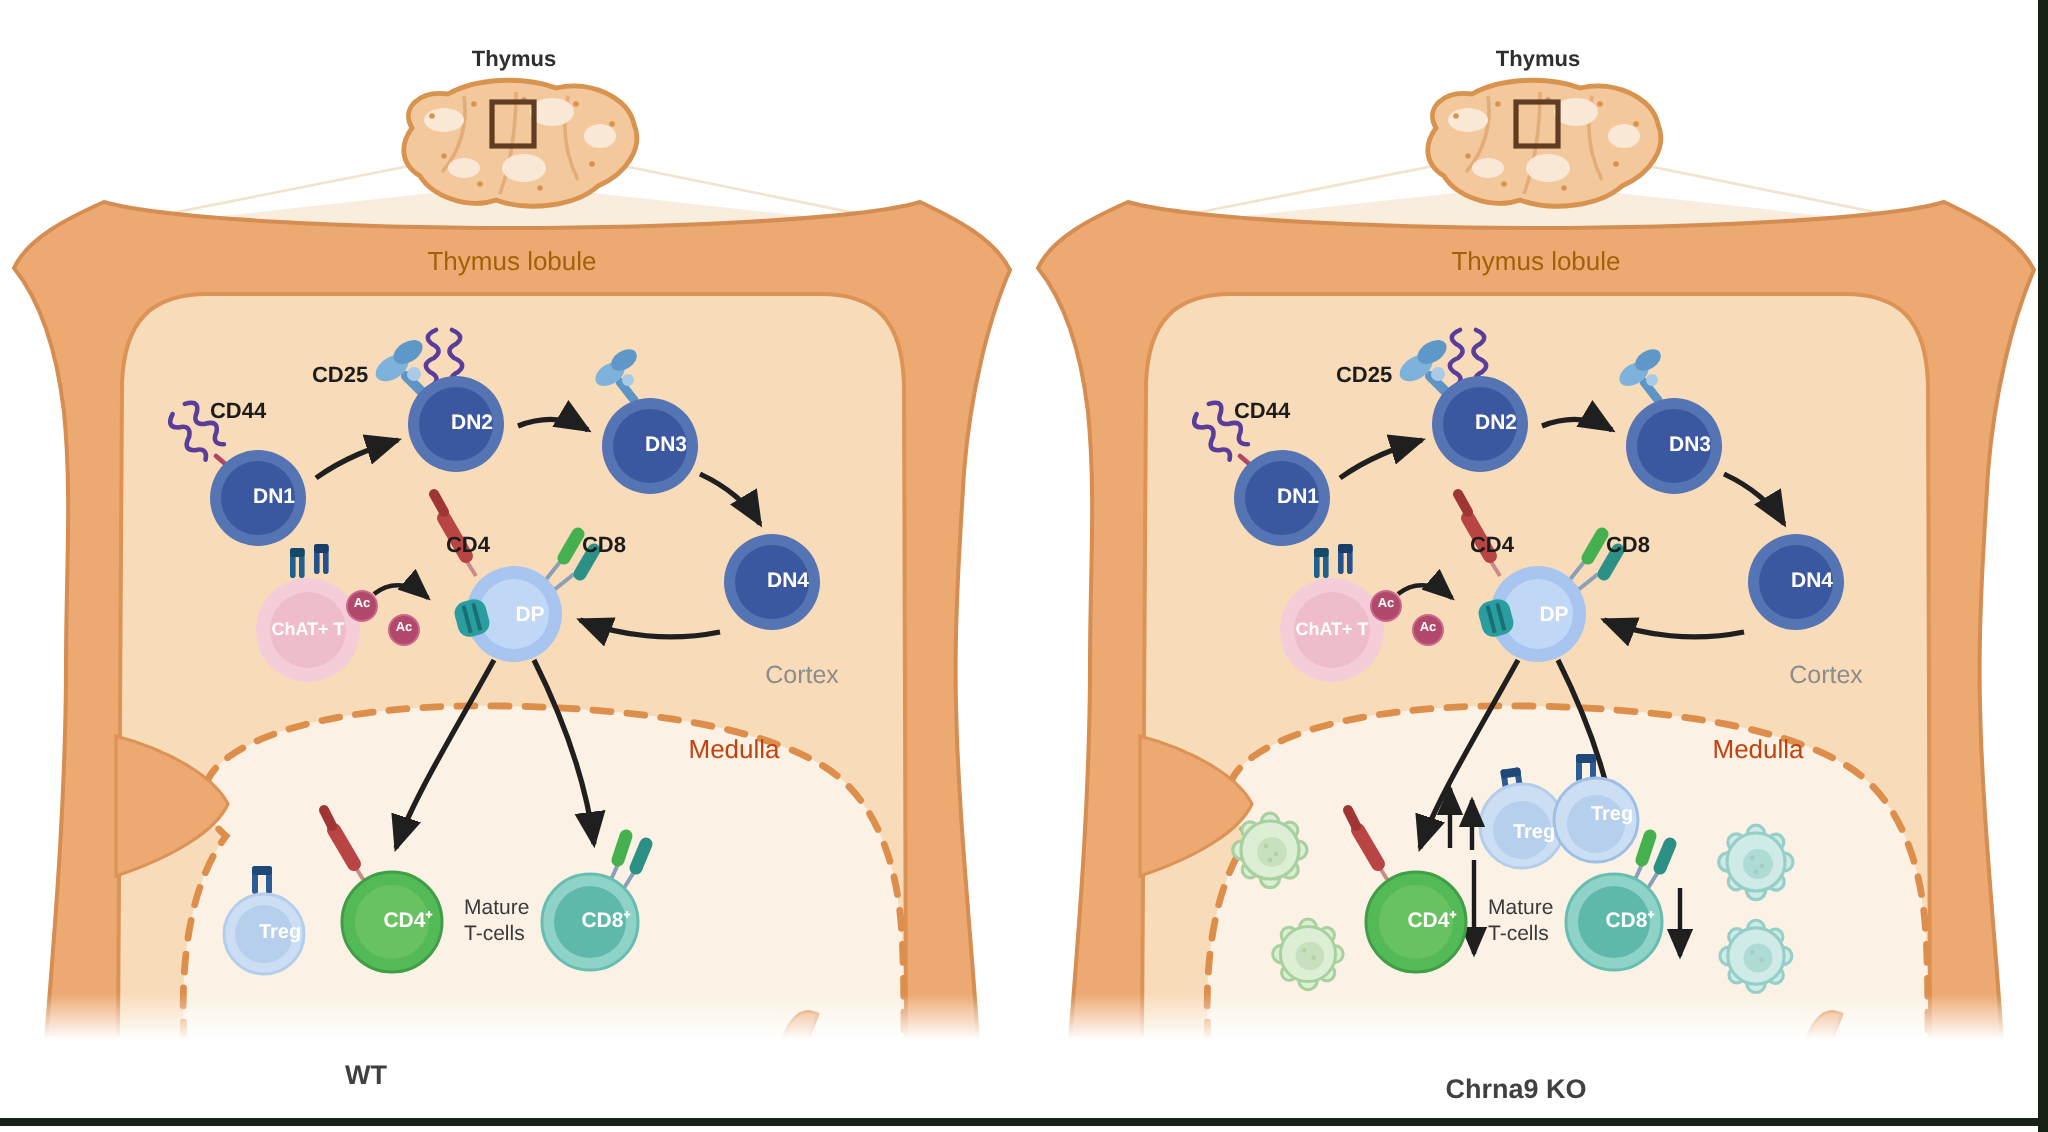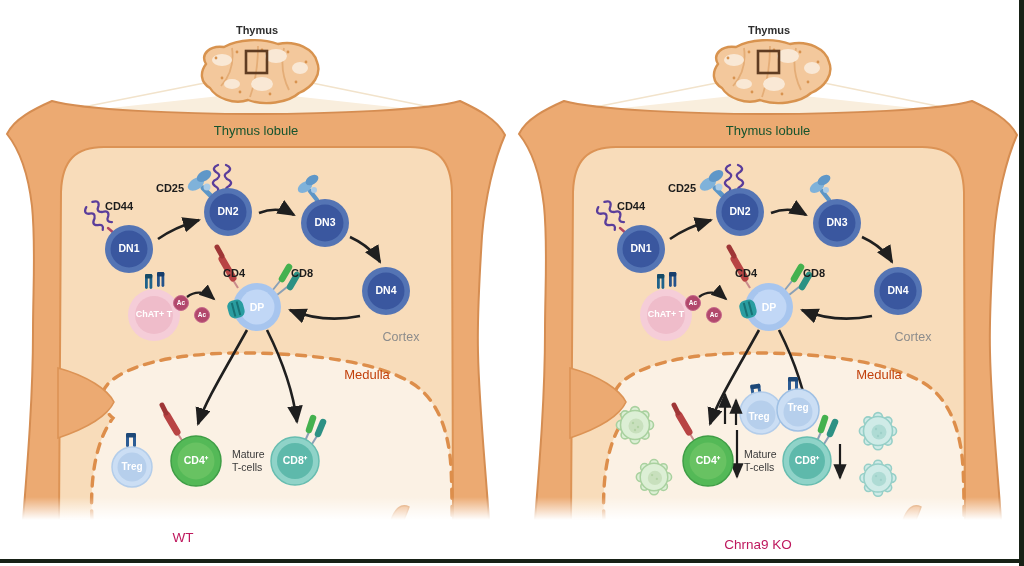--- a/index.html
+++ b/index.html
@@ -6,29 +6,29 @@
   .canvas{position:relative;width:1024px;height:566px;background:#ffffff;overflow:hidden;
           font-family:"Liberation Sans",sans-serif;}
   .panel{position:absolute;top:0;width:512px;height:452px;}
   .panel-left{left:0;}
   .panel-right{left:512px;}
   .panel svg{position:absolute;left:0;top:0;}
   .fade{position:absolute;left:0;right:0;top:497px;height:26px;
         background:linear-gradient(to bottom,rgba(255,255,255,0),#ffffff 88%);}
   .lbl{position:absolute;transform:translate(-50%,-50%);white-space:nowrap;line-height:1.05;}
   .organ-lbl{font-size:11px;font-weight:700;color:#2e2e2e;}
-  .lobule-lbl{font-size:13px;color:#14532d;}
+  .lobule-lbl{font-size:13px;color:#a16207;}
   .marker-lbl{font-size:11px;font-weight:700;color:#1c1c1c;}
-  .cell-txt{color:#ffffff;font-weight:700;font-size:10.5px;}
+  .cell-txt{color:#ffffff;font-weight:700;font-size:10.5px;padding-left:16px;}
   .cell-txt-sm{color:#ffffff;font-weight:700;font-size:9px;}
   .cell-txt-ac{color:#ffffff;font-weight:700;font-size:6.5px;}
   .cortex-lbl{font-size:12.5px;color:#8c8c8c;}
   .medulla-lbl{font-size:13px;color:#c2410c;}
   .mature-lbl{position:absolute;font-size:10.5px;color:#3a3a3a;line-height:1.25;transform:none;}
-  .caption{font-size:13.5px;color:#be185d;font-weight:400;}
+  .caption{font-size:13.5px;color:#404040;font-weight:700;}
   .border-bottom{position:absolute;left:0;top:559px;width:1024px;height:4px;background:#1721166;
                  background:#172116;}
   .border-right{position:absolute;left:1019px;top:0;width:5px;height:566px;background:#172116;}
 </style>
 </head>
 <body>
 
 <div class="canvas">
 
   <div class="panel panel-left">

